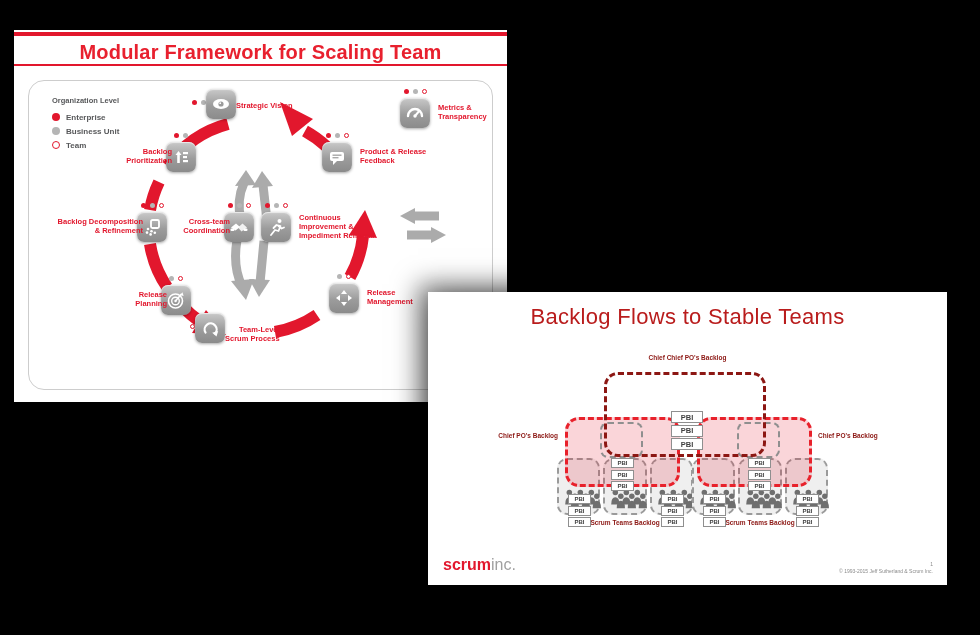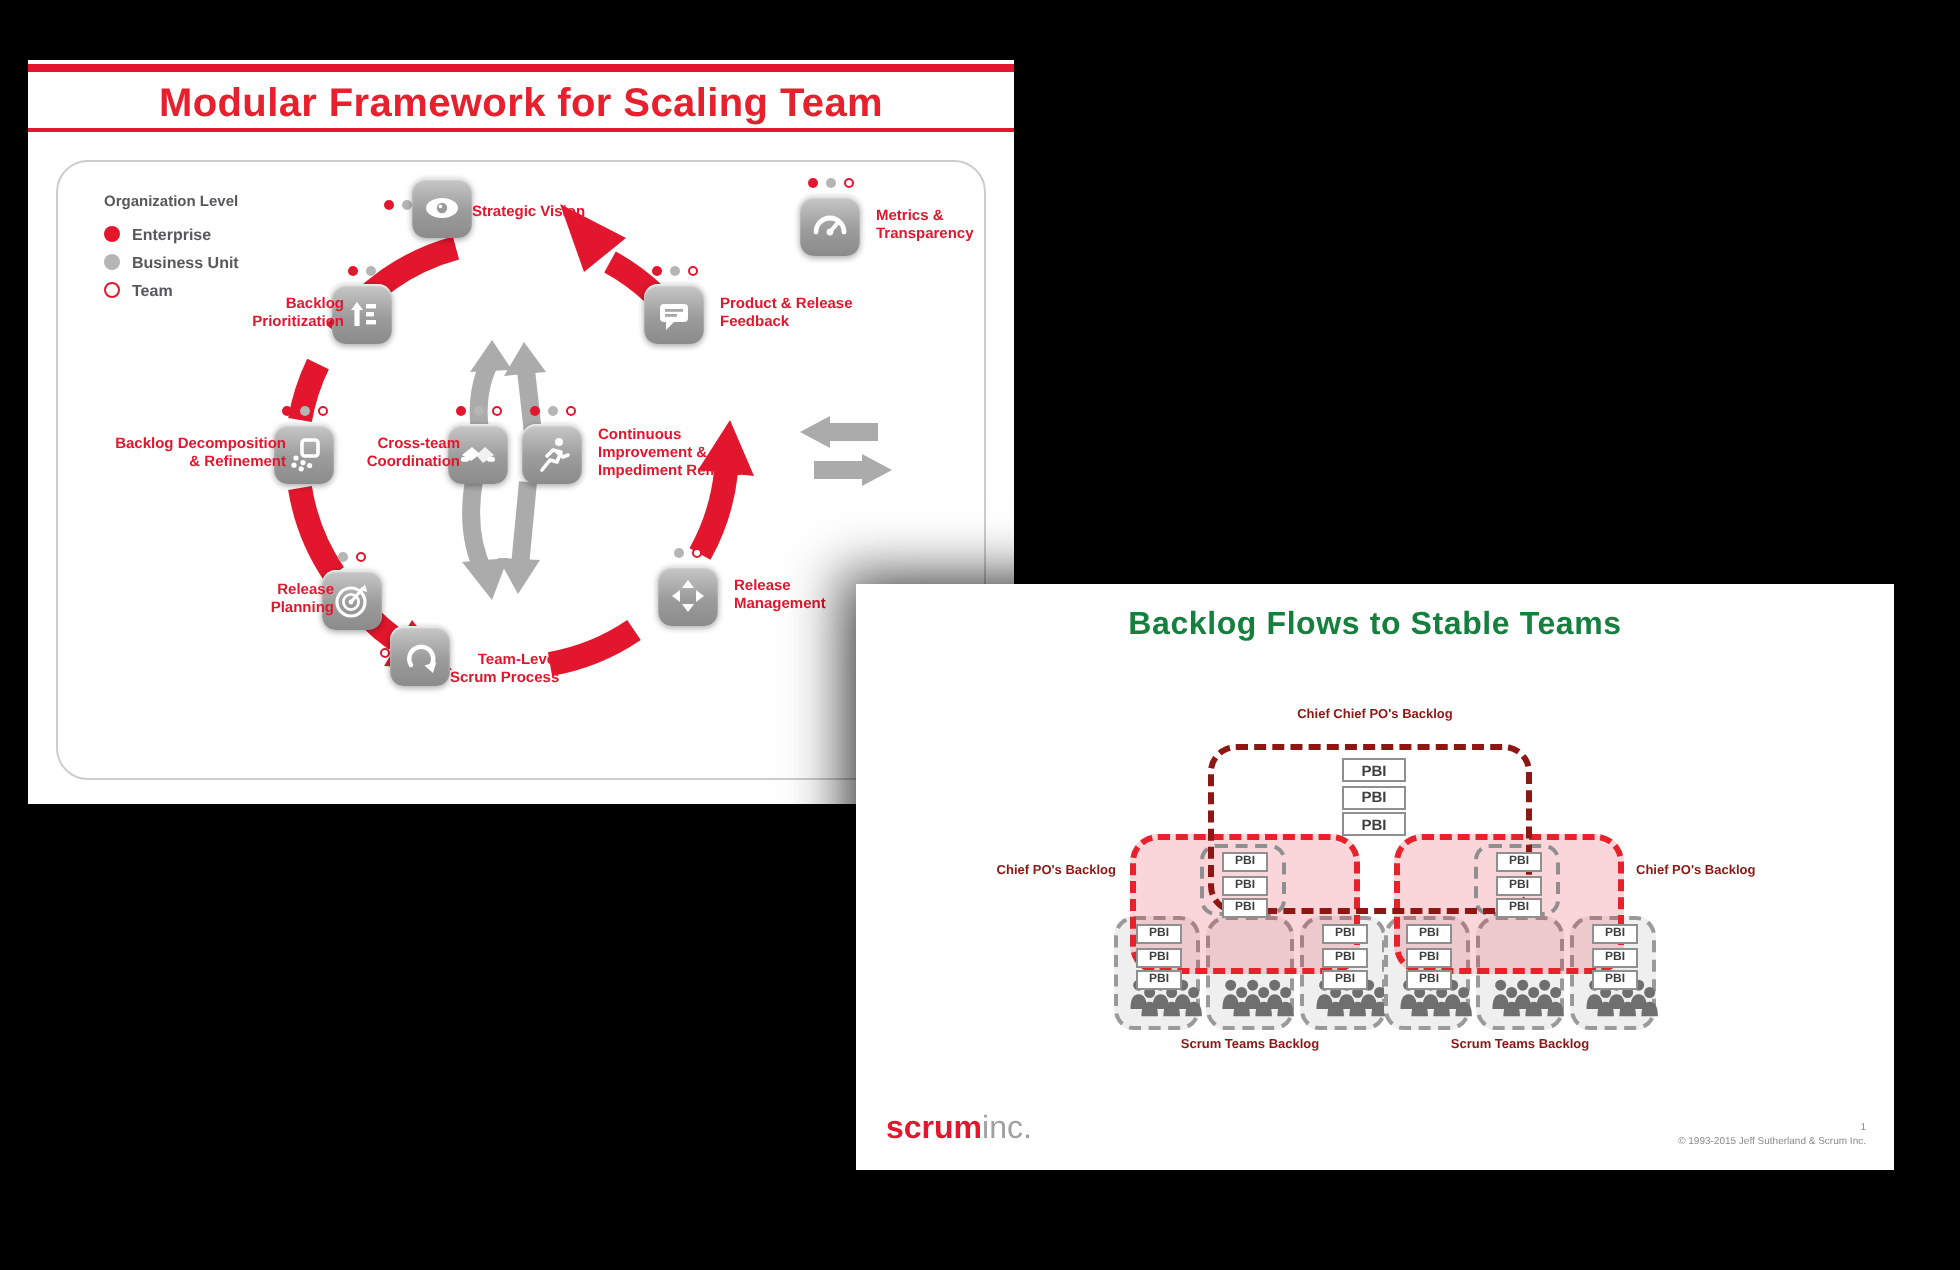--- a/index.html
+++ b/index.html
@@ -42,29 +42,29 @@
   .node.center .node-label{text-align:center;margin-top:3px;}
   .node.center.gap .node-label{margin-top:11px;text-align:right;}
   .node.side{width:44px;}
   .node.side .node-label{position:absolute;top:23px;transform:translateY(-50%);width:105px;}
   .node.side .node-label.right{left:38px;text-align:left;}
   .node.side .node-label.left{right:38px;text-align:right;}
   
   #slide2{left:428px;top:292px;width:519px;height:293px;z-index:2;
     box-shadow:-10px -8px 24px rgba(0,0,0,.5), 10px 12px 26px rgba(0,0,0,.8);}
   .s2-title{position:absolute;left:0;right:0;top:12px;text-align:center;
-    font-size:16px;font-weight:700;color:#15803d;letter-spacing:.3px;}
+    font-size:22px;font-weight:400;color:#b91c1c;letter-spacing:.3px;}
   .s2-label{position:absolute;font-size:6.5px;font-weight:700;color:#8c1713;}
   .box-dark{position:absolute;border:3px dashed #8c1713;border-radius:14px;box-sizing:border-box;z-index:4;}
   .box-pink{position:absolute;border:3px dashed #e8212b;border-radius:14px;box-sizing:border-box;
     background:rgba(226,23,45,.18);z-index:2;}
   .box-gray{position:absolute;border:2px dashed #8f8f8f;border-radius:8px;box-sizing:border-box;z-index:3;}
   .box-team{position:absolute;border:2px dashed #9a9a9a;border-radius:10px;background:#efefef;
     box-sizing:border-box;z-index:1;}
-  .stack{position:absolute;display:flex;flex-direction:column;gap:1.5px;z-index:5;}
+  .stack{position:absolute;display:flex;flex-direction:column;gap:1.5px;z-index:5;margin-top:32px;}
   .pbi-big{width:30px;height:10px;background:#fff;border:1px solid #8f8f8f;color:#3f3f3f;
     font-size:7.5px;font-weight:600;display:flex;align-items:center;justify-content:center;}
   .pbi-small{width:21px;height:8px;background:#fff;border:1px solid #8f8f8f;color:#3f3f3f;
     font-size:6px;font-weight:600;display:flex;align-items:center;justify-content:center;}
   .crowd{position:absolute;left:3px;right:3px;bottom:3px;height:22px;z-index:2;}
   .s2-footer-brand{position:absolute;left:15px;bottom:11px;font-size:16px;z-index:6;}
   .brand-bold{font-weight:800;color:#e2172d;}
   .brand-light{font-weight:500;color:#a0a0a0;}
   .s2-copy{position:absolute;right:14px;bottom:10px;text-align:right;color:#8a8a8a;
     font-size:5px;line-height:7px;z-index:6;}

